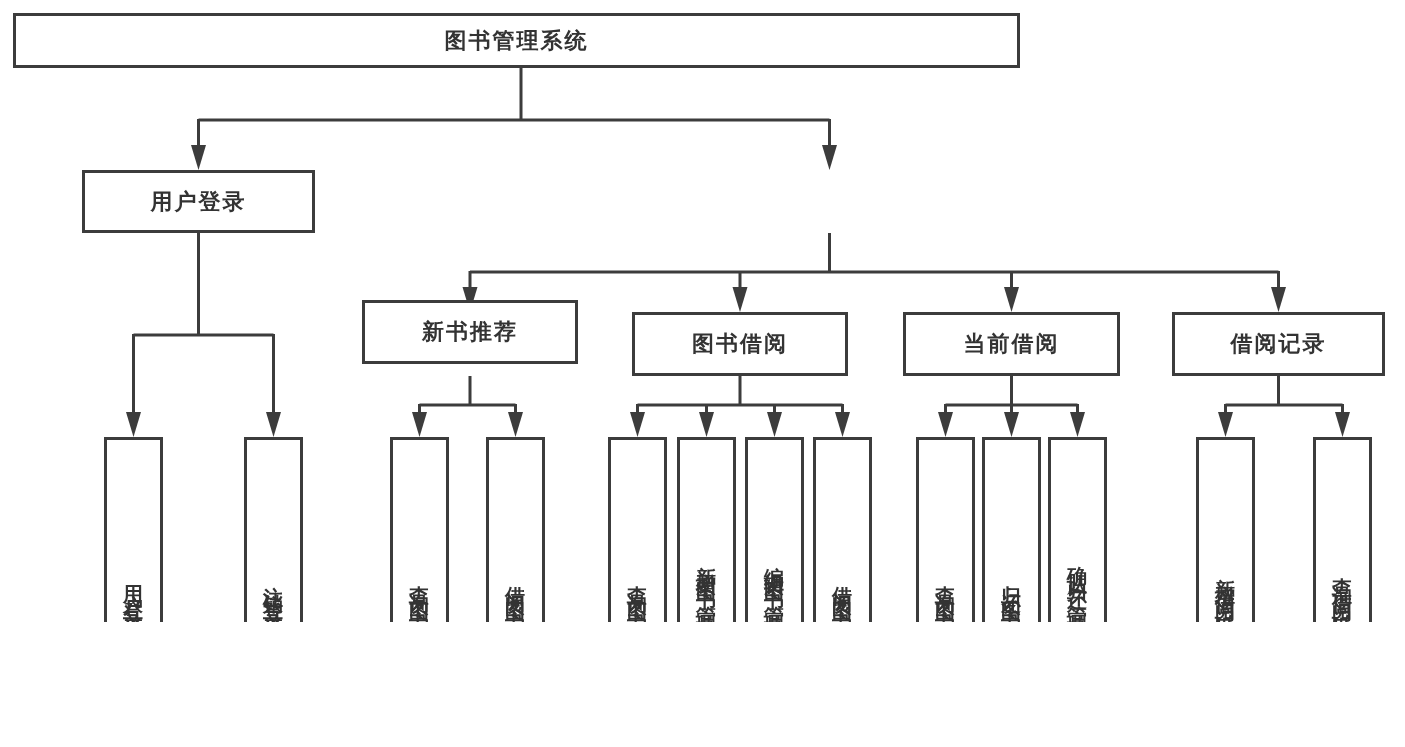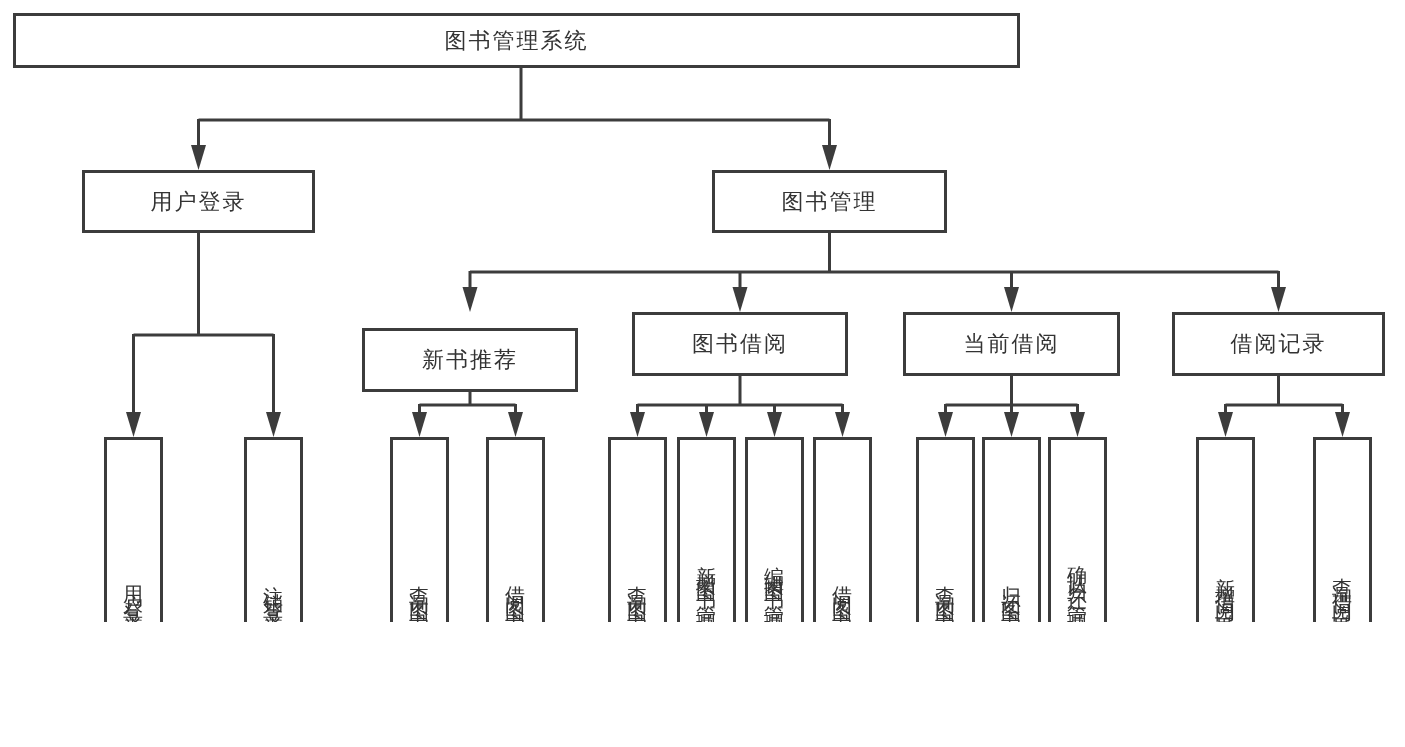--- a/index.html
+++ b/index.html
@@ -11,20 +11,21 @@
   * { margin: 0; padding: 0; box-sizing: border-box; }
   html, body { background: #fff; }
   body { font-family: "Liberation Sans", "DejaVu Sans", sans-serif; }
 
   .canvas {
     position: relative;
     width: 1405px;
     height: 622px;
     background: var(--bg);
     overflow: hidden;
+    font-weight: bold;
   }
 
   .connectors {
     position: absolute;
     left: 0; top: 0;
     width: 1405px; height: 747px;
     color: var(--line);
     z-index: 1;
   }
 
@@ -112,25 +113,22 @@
     </g>
   </svg>
 
   <div class="node h" style="left:13px; top:13px; width:1007px; height:55px;">
     <span>图书管理系统</span>
   </div>
 
   <div class="node h" style="left:82px; top:170px; width:233px; height:63px;">
     <span>用户登录</span>
   </div>
-  <div class="node h" style="left:712px; top:170px; width:235px; height:63px;">
-    <span>图书管理</span>
-  </div>
 
-  <div class="node h" style="left:362px; top:328px; width:216px; height:64px;">
+  <div class="node h" style="left:362px; top:300px; width:216px; height:64px;">
     <span>新书推荐</span>
   </div>
   <div class="node h" style="left:632px; top:312px; width:216px; height:64px;">
     <span>图书借阅</span>
   </div>
   <div class="node h" style="left:903px; top:312px; width:217px; height:64px;">
     <span>当前借阅</span>
   </div>
   <div class="node h" style="left:1172px; top:312px; width:213px; height:64px;">
     <span>借阅记录</span>

